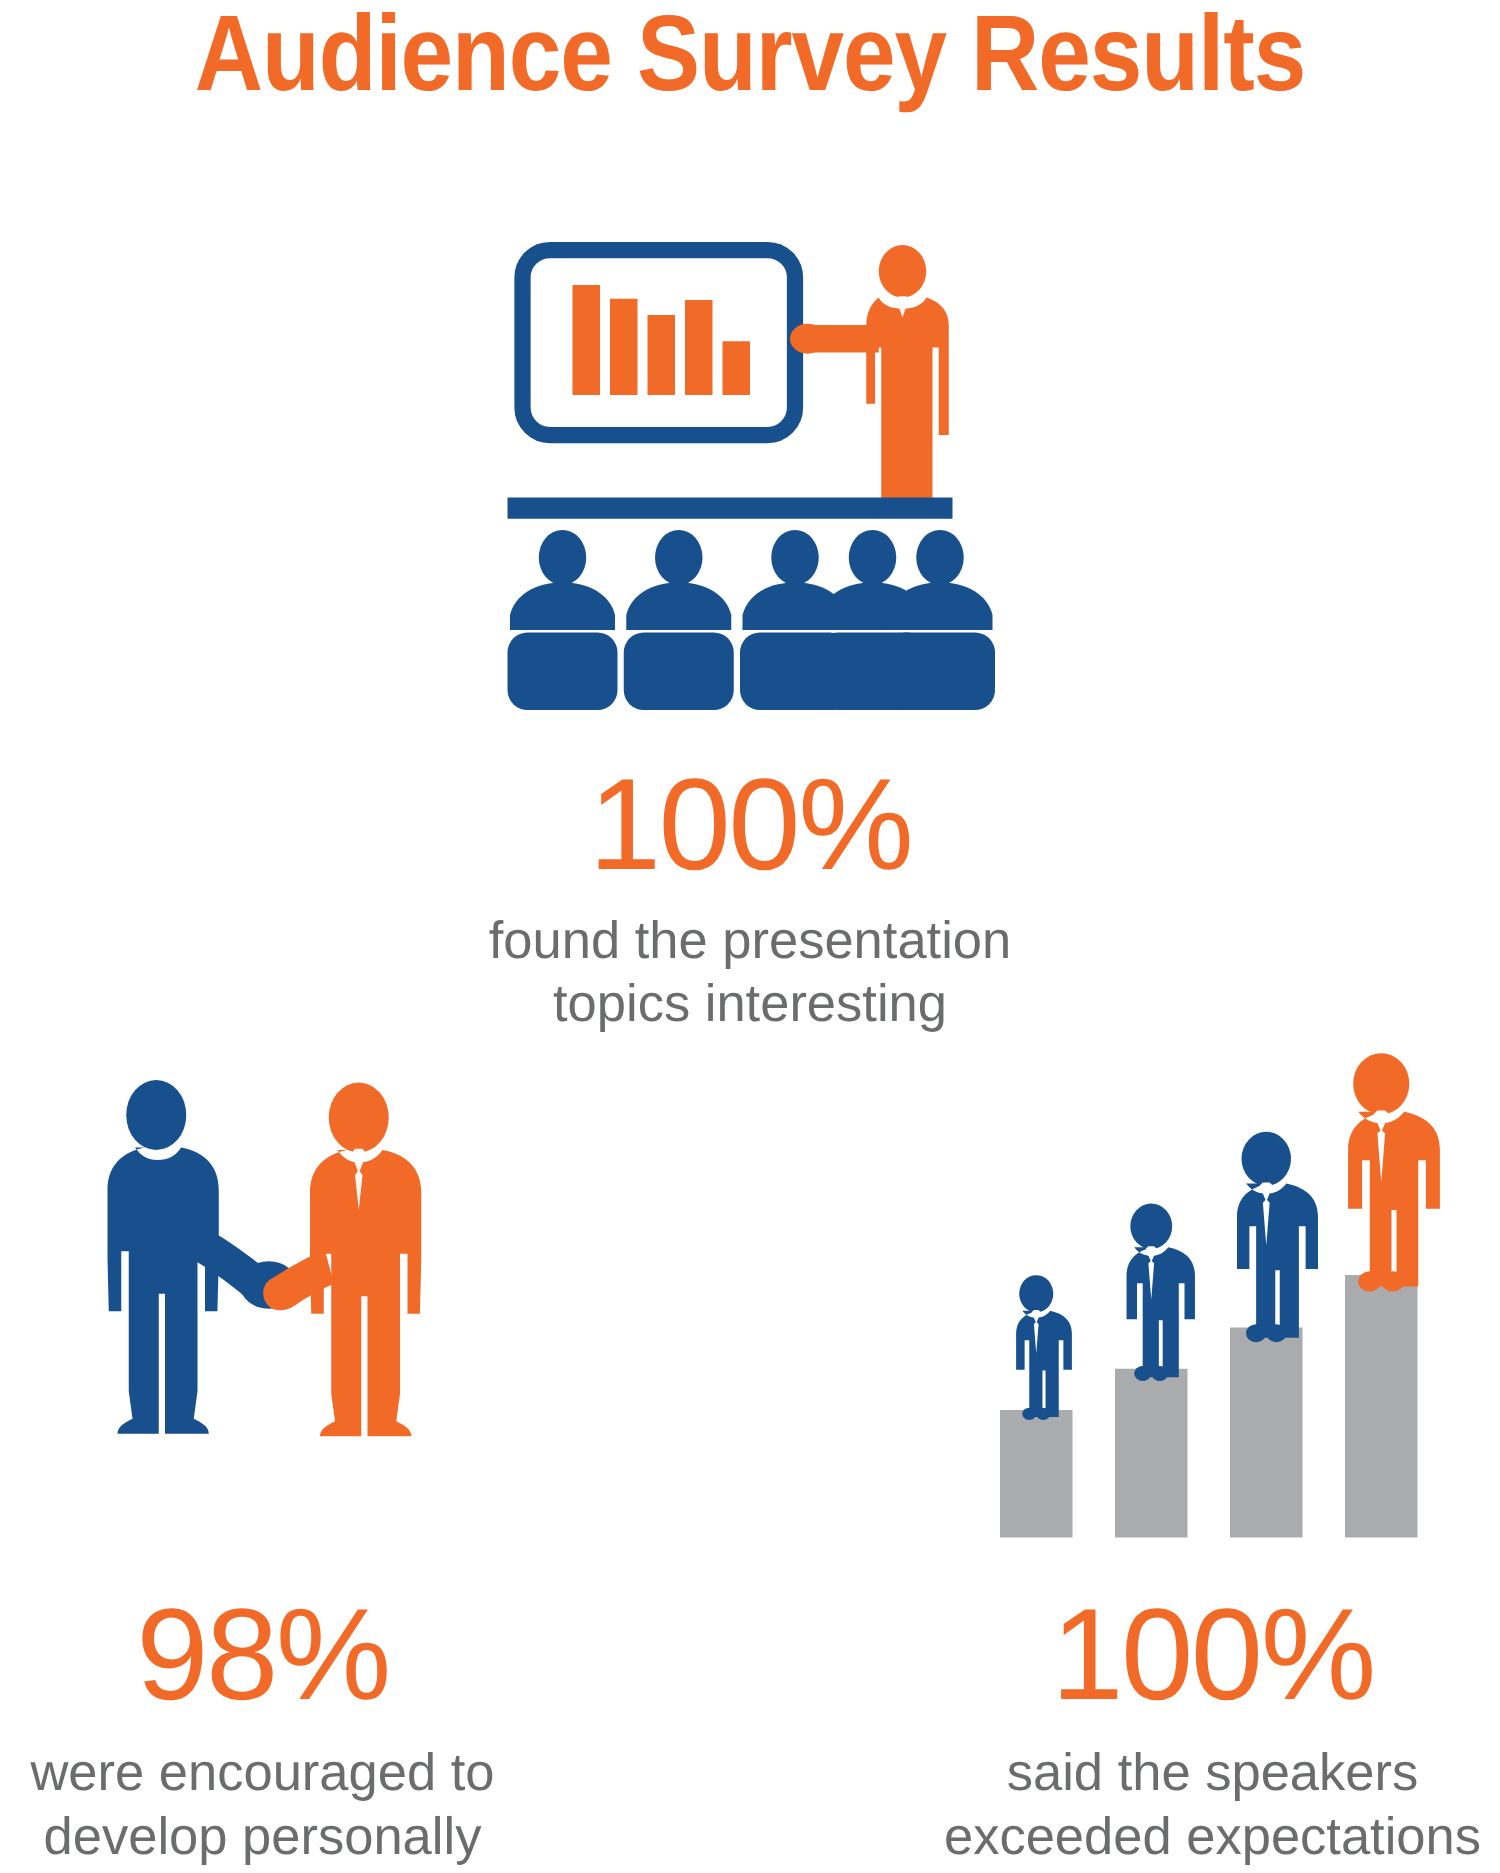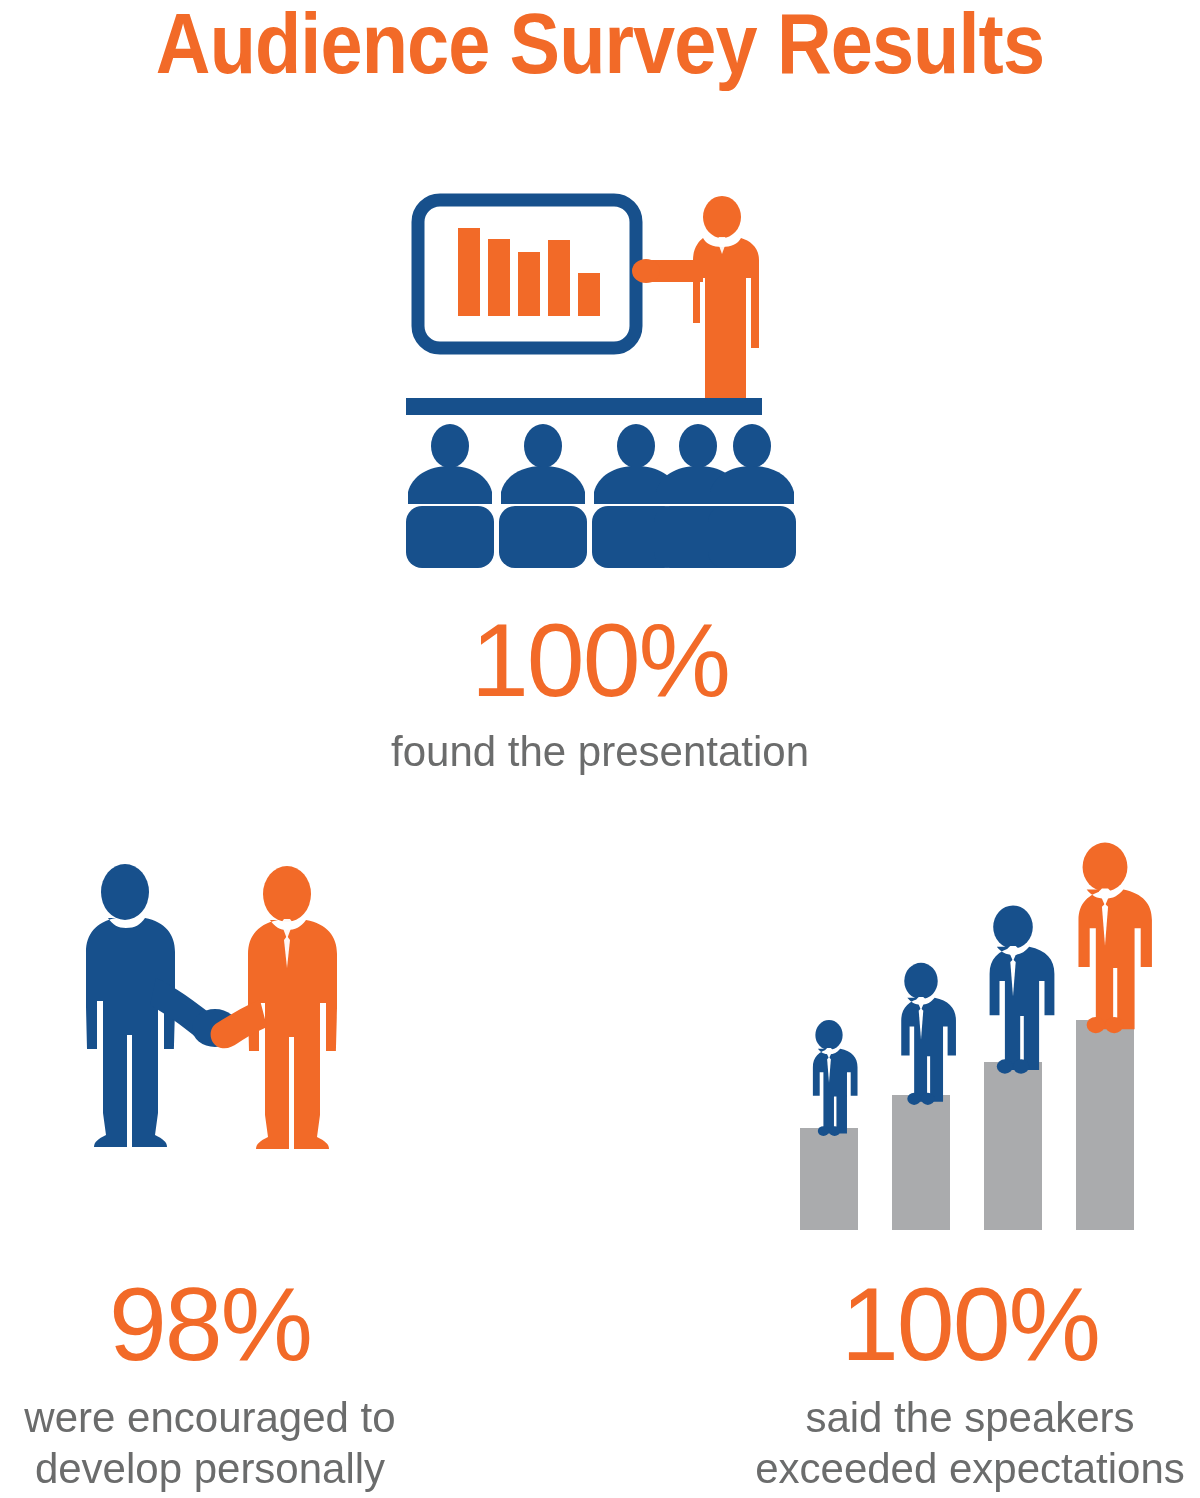--- a/index.html
+++ b/index.html
@@ -191,20 +191,21 @@
         <rect x="308" y="316" width="88" height="62" rx="16" ry="16"></rect>
       </g>
     </g>
   </svg>
 </div>
 
 <div id="stat-top">
   <div class="stat-pct">100%</div>
   <div class="stat-caption">
     <div>found the presentation</div>
+    <div>topics interesting</div>
   </div>
 </div>
 
 <div id="handshake-icon">
   <svg width="300" height="360" viewBox="0 0 300 360" xmlns="http://www.w3.org/2000/svg">
 
     <g fill="#17508C">
 
       <ellipse cx="65" cy="42" rx="24" ry="28"></ellipse>
 

